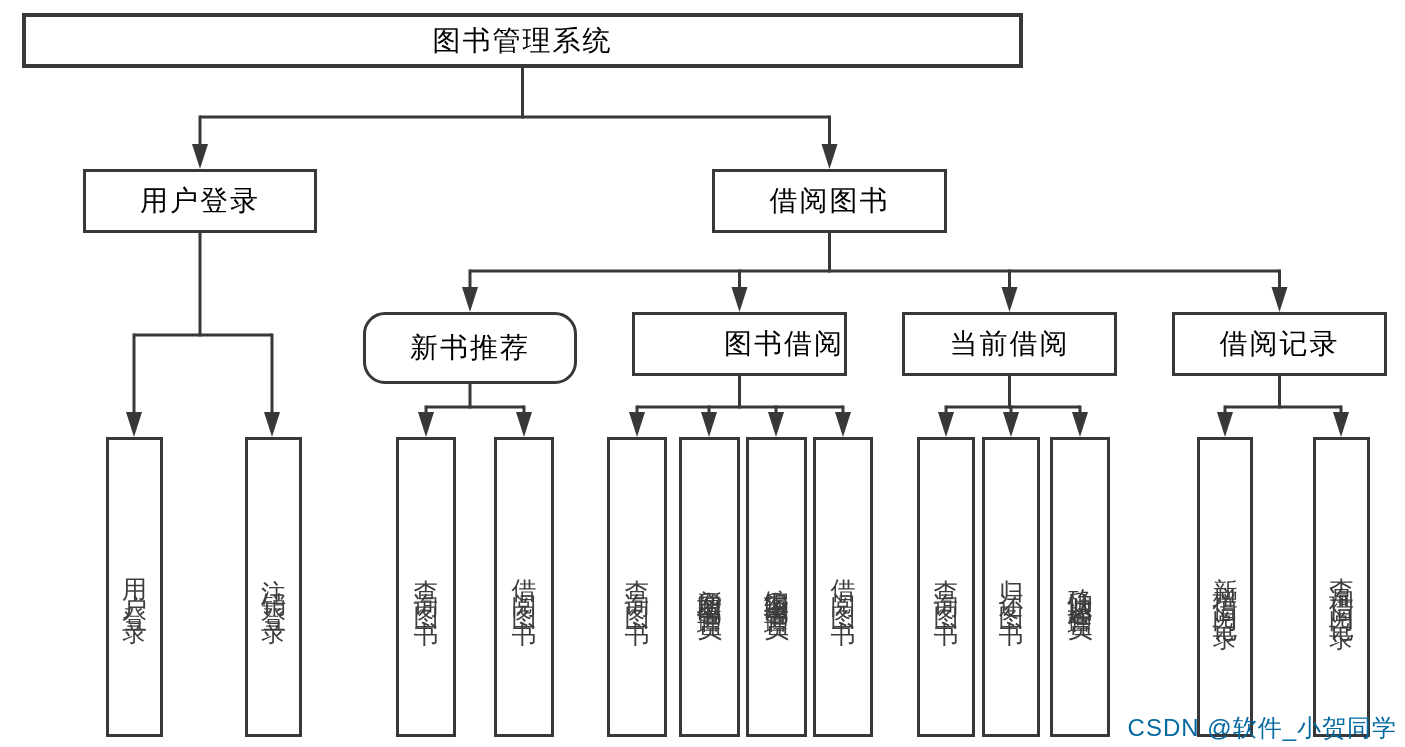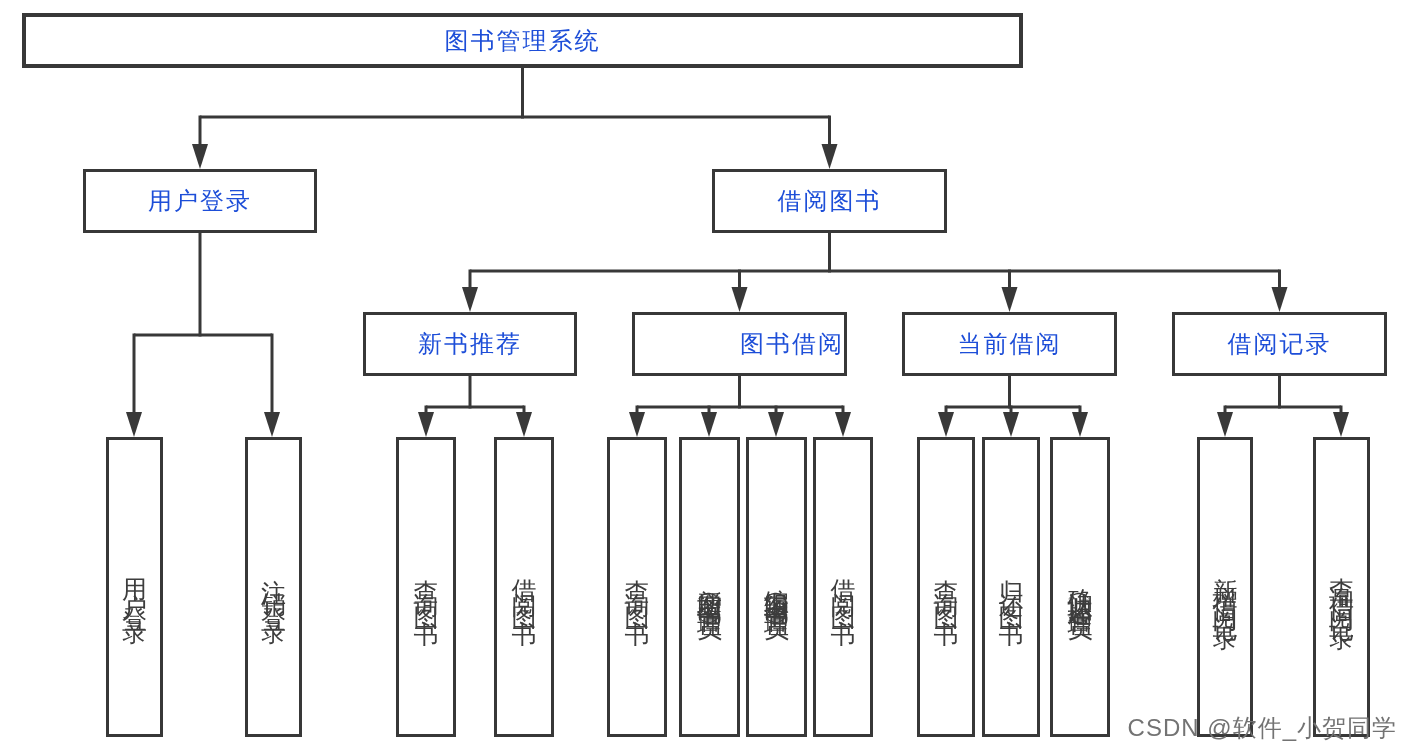--- a/index.html
+++ b/index.html
@@ -17,38 +17,38 @@
     border:3px solid #383838;
     background:#ffffff;
     display:flex;
     align-items:center;
     justify-content:center;
     z-index:2;
     color:#3d3d3d;
   }
   .node.root{border-width:4px;}
   .h-text{
-    font-size:24px;
+    font-size:28px;
     letter-spacing:2px;
     white-space:nowrap;
-    color:#1d4ed8;
+    color:#000000;
   }
   .v-text{
     writing-mode:vertical-rl;
     text-orientation:mixed;
     font-size:25px;
     line-height:1;
     color:#3d3d3d;
   }
   .watermark{
     position:absolute;
     right:8px;
     top:712px;
     font-size:24px;
-    color:#737373;
+    color:#0369a1;
     z-index:3;
     letter-spacing:1px;
     white-space:nowrap;
   }
 </style>
 </head>
 <body>
 
 <div class="canvas">
 
@@ -122,21 +122,21 @@
     <span class="h-text">图书管理系统</span>
   </div>
 
   <div class="node" style="left:83px;top:169px;width:234px;height:64px;">
     <span class="h-text">用户登录</span>
   </div>
   <div class="node" style="left:712px;top:169px;width:235px;height:64px;">
     <span class="h-text">借阅图书</span>
   </div>
 
-  <div class="node" style="left:363px;top:312px;width:214px;height:64px;">
+  <div class="node" style="left:363px;top:312px;width:214px;height:72px;border-radius:22px;">
     <span class="h-text">新书推荐</span>
   </div>
   <div class="node" style="left:632px;top:312px;width:215px;height:64px;justify-content:flex-end;">
     <span class="h-text">图书借阅</span>
   </div>
   <div class="node" style="left:902px;top:312px;width:215px;height:64px;">
     <span class="h-text">当前借阅</span>
   </div>
   <div class="node" style="left:1172px;top:312px;width:215px;height:64px;">
     <span class="h-text">借阅记录</span>

